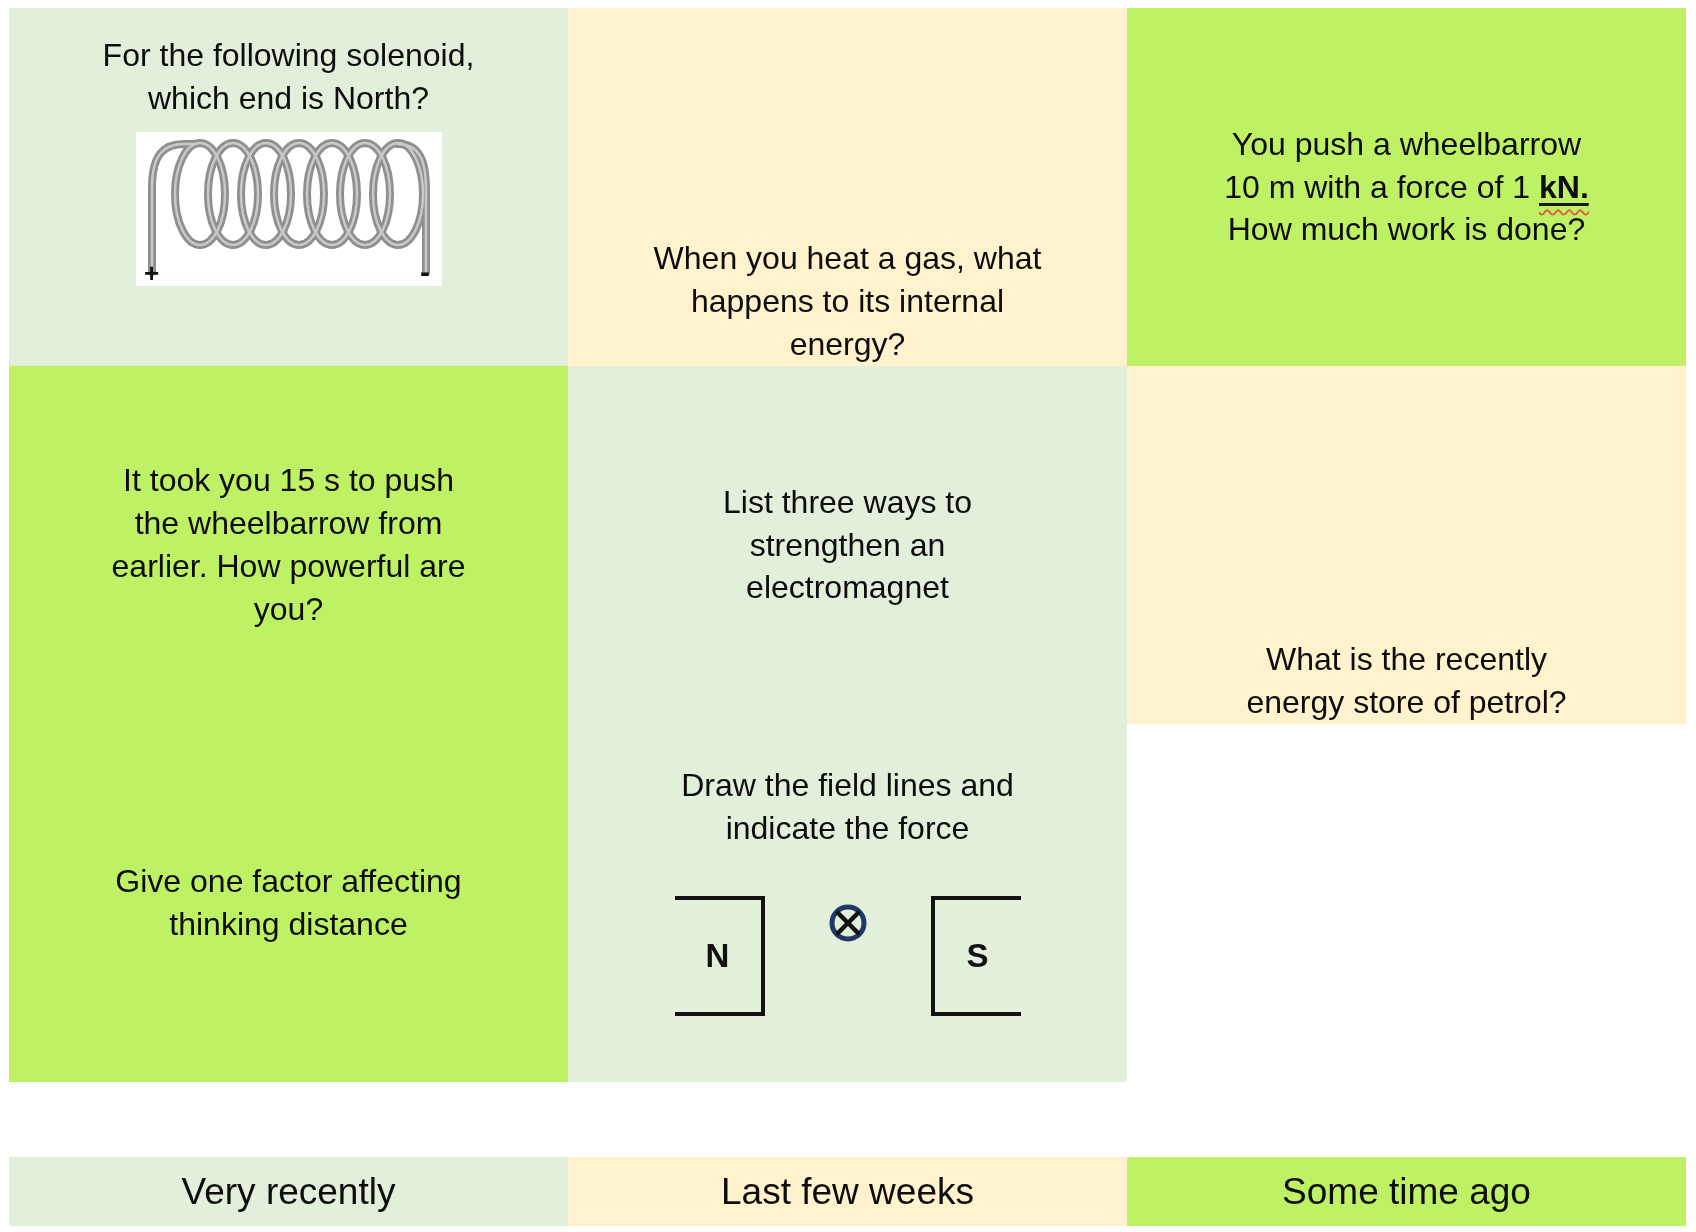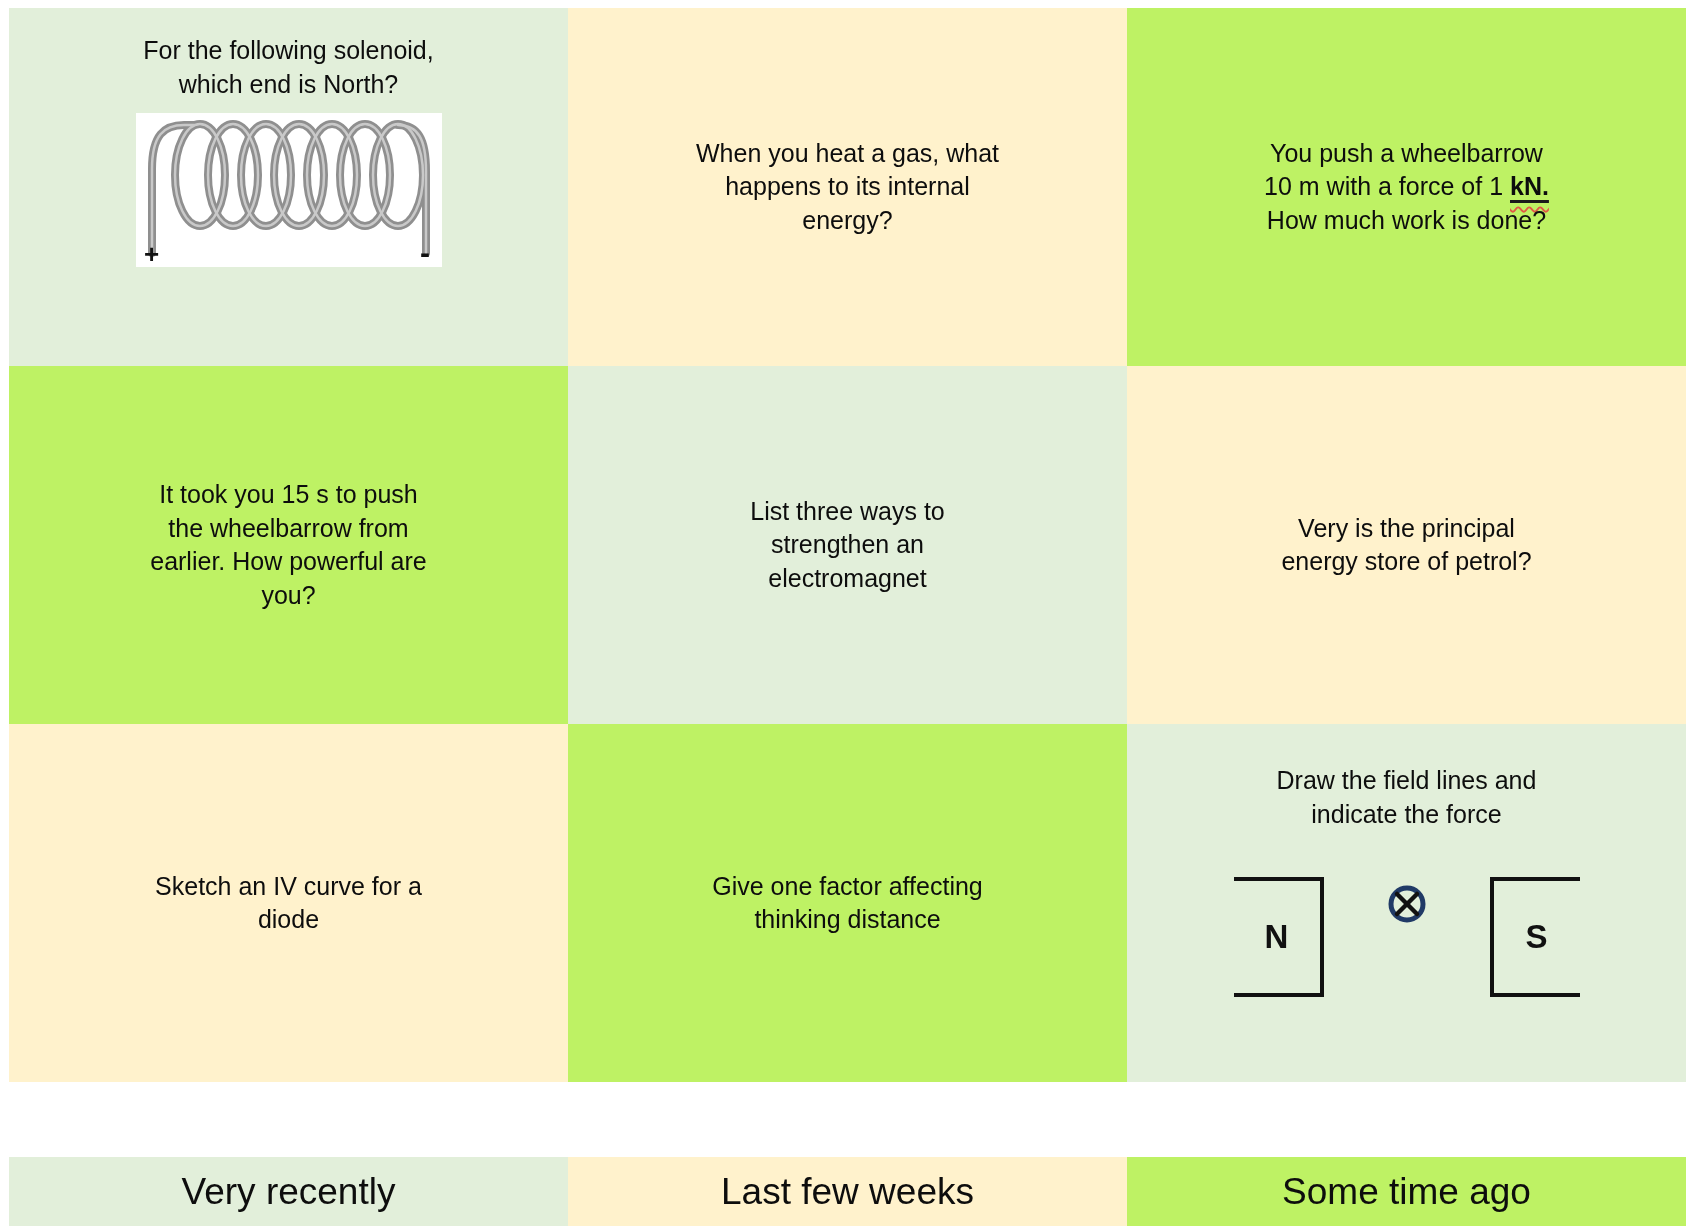--- a/index.html
+++ b/index.html
@@ -25,25 +25,25 @@
     flex-direction: column;
     align-items: center;
     justify-content: center;
     text-align: center;
     padding: 0 18px;
     box-sizing: border-box;
     overflow: hidden;
   }
   .cell.top-align { justify-content: flex-start; }
   .bg-green  { background: #E2EFDA; }
-  .bg-yellow { background: #FFF2CC; }
+  .bg-yellow { background: #FFF2CC; justify-content: flex-end; }
   .bg-pink   { background: #bef264; }
   .qtext {
     margin: 0;
-    font-size: 25px;
+    font-size: 32px;
     line-height: 1.34;
     white-space: pre-line;
     font-weight: 400;
   }
   .cell-solenoid { padding-top: 26px; }
   .cell-magnets  { padding-top: 40px; align-items: center; }
 
   
   .solenoid-box {
     margin-top: 12px;
@@ -166,28 +166,24 @@
 you?</p>
     </div>
 
     <div class="cell bg-green">
       <p class="qtext">List three ways to
 strengthen an
 electromagnet</p>
     </div>
 
     <div class="cell bg-yellow">
-      <p class="qtext">Very is the principal
+      <p class="qtext">What is the recently
 energy store of petrol?</p>
     </div>
 
-    <div class="cell bg-yellow">
-      <p class="qtext">Sketch an IV curve for a
-diode</p>
-    </div>
 
     <div class="cell bg-pink">
       <p class="qtext">Give one factor affecting
 thinking distance</p>
     </div>
 
     <div class="cell bg-green top-align cell-magnets">
       <p class="qtext">Draw the field lines and
 indicate the force</p>
       <div class="magnets">

